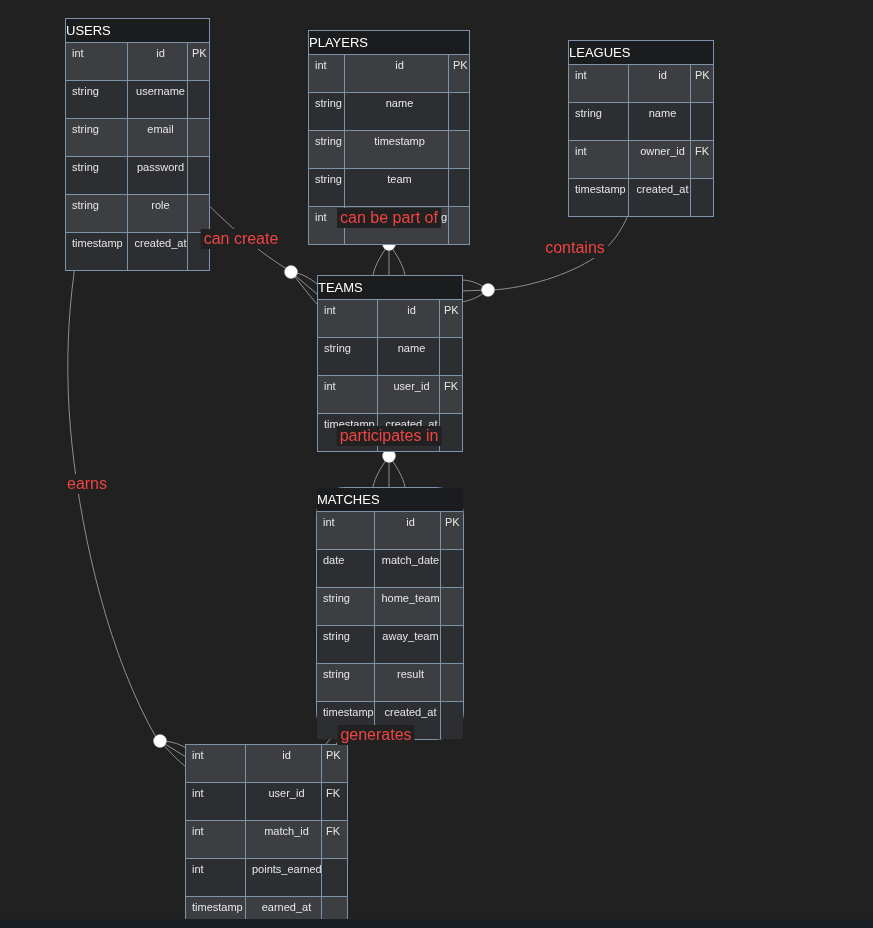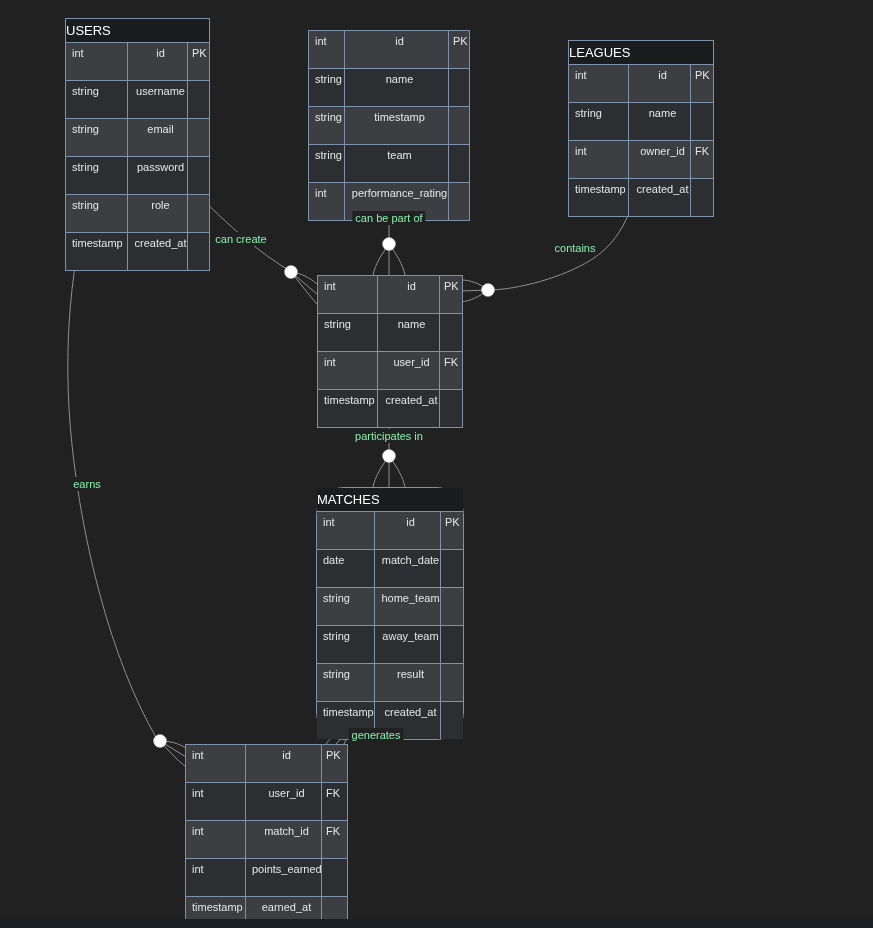--- a/index.html
+++ b/index.html
@@ -40,21 +40,21 @@
     padding-left:6px;box-sizing:border-box;
     overflow:hidden;white-space:nowrap;
   }
   .ecell.c0{width:var(--c0);border-right:1px solid var(--border);}
   .ecell.c1{width:var(--c1);border-right:1px solid var(--border);text-align:center;}
   .ecell.c2{flex:1;padding-left:4px;}
 
   .rel-label{
     position:absolute;
     transform:translate(-50%,-50%);
-    font-size:11px;color:#86efac;
+    font-size:16px;color:#ef4444;
     background:#212121;
     padding:1px 3px;
     white-space:nowrap;
     z-index:3;
   }
   .bottom-bar{
     position:absolute;left:0;bottom:0;width:873px;height:9px;
     background:#1b1f26;z-index:4;
   }
 </style>
@@ -180,20 +180,21 @@
         </div>
         <div class="erow even">
           <div class="ecell c0">timestamp</div>
           <div class="ecell c1">created_at</div>
           <div class="ecell c2"></div>
         </div>
       </div>
   </div>
 
   <div class="entity" style="left:308px;top:30px;width:160px;--c0:36px;--c1:104px;">
+    <div class="entity-title">PLAYERS</div>
     <div class="entity-rows">
         <div class="erow odd">
           <div class="ecell c0">int</div>
           <div class="ecell c1">id</div>
           <div class="ecell c2">PK</div>
         </div>
         <div class="erow even">
           <div class="ecell c0">string</div>
           <div class="ecell c1">name</div>
           <div class="ecell c2"></div>
@@ -236,20 +237,21 @@
         </div>
         <div class="erow even">
           <div class="ecell c0">timestamp</div>
           <div class="ecell c1">created_at</div>
           <div class="ecell c2"></div>
         </div>
       </div>
   </div>
 
   <div class="entity" style="left:317px;top:275px;width:144px;--c0:60px;--c1:62px;">
+    <div class="entity-title">TEAMS</div>
     <div class="entity-rows">
         <div class="erow odd">
           <div class="ecell c0">int</div>
           <div class="ecell c1">id</div>
           <div class="ecell c2">PK</div>
         </div>
         <div class="erow even">
           <div class="ecell c0">string</div>
           <div class="ecell c1">name</div>
           <div class="ecell c2"></div>

